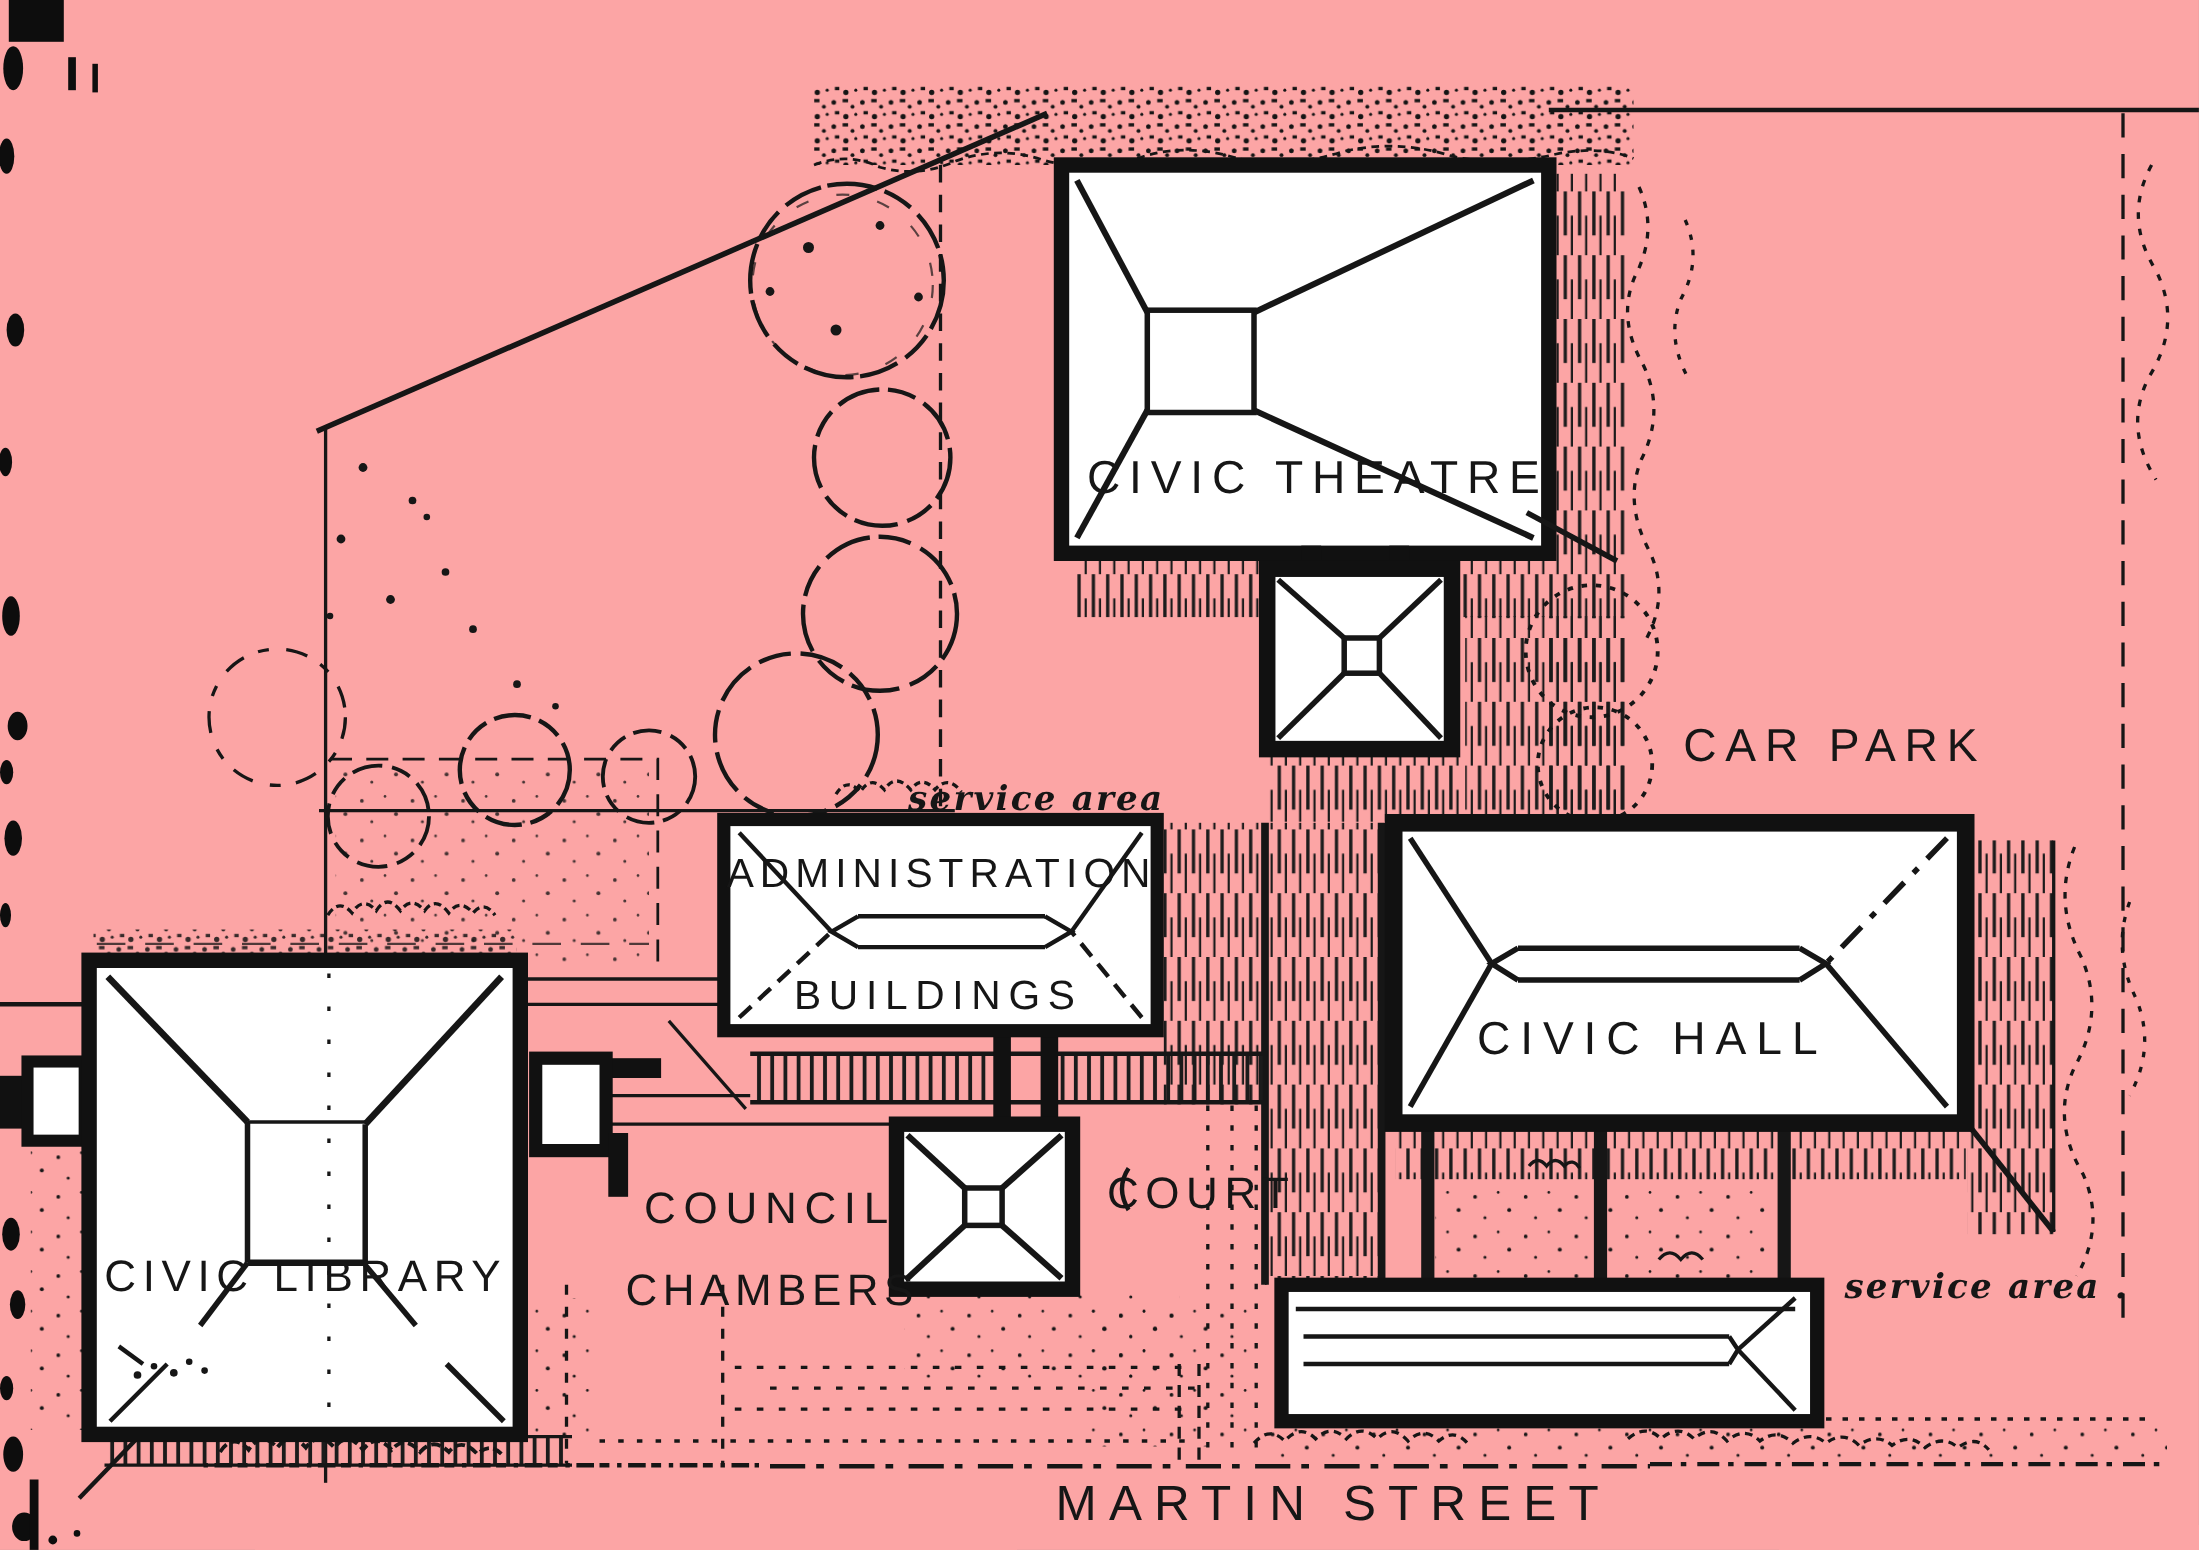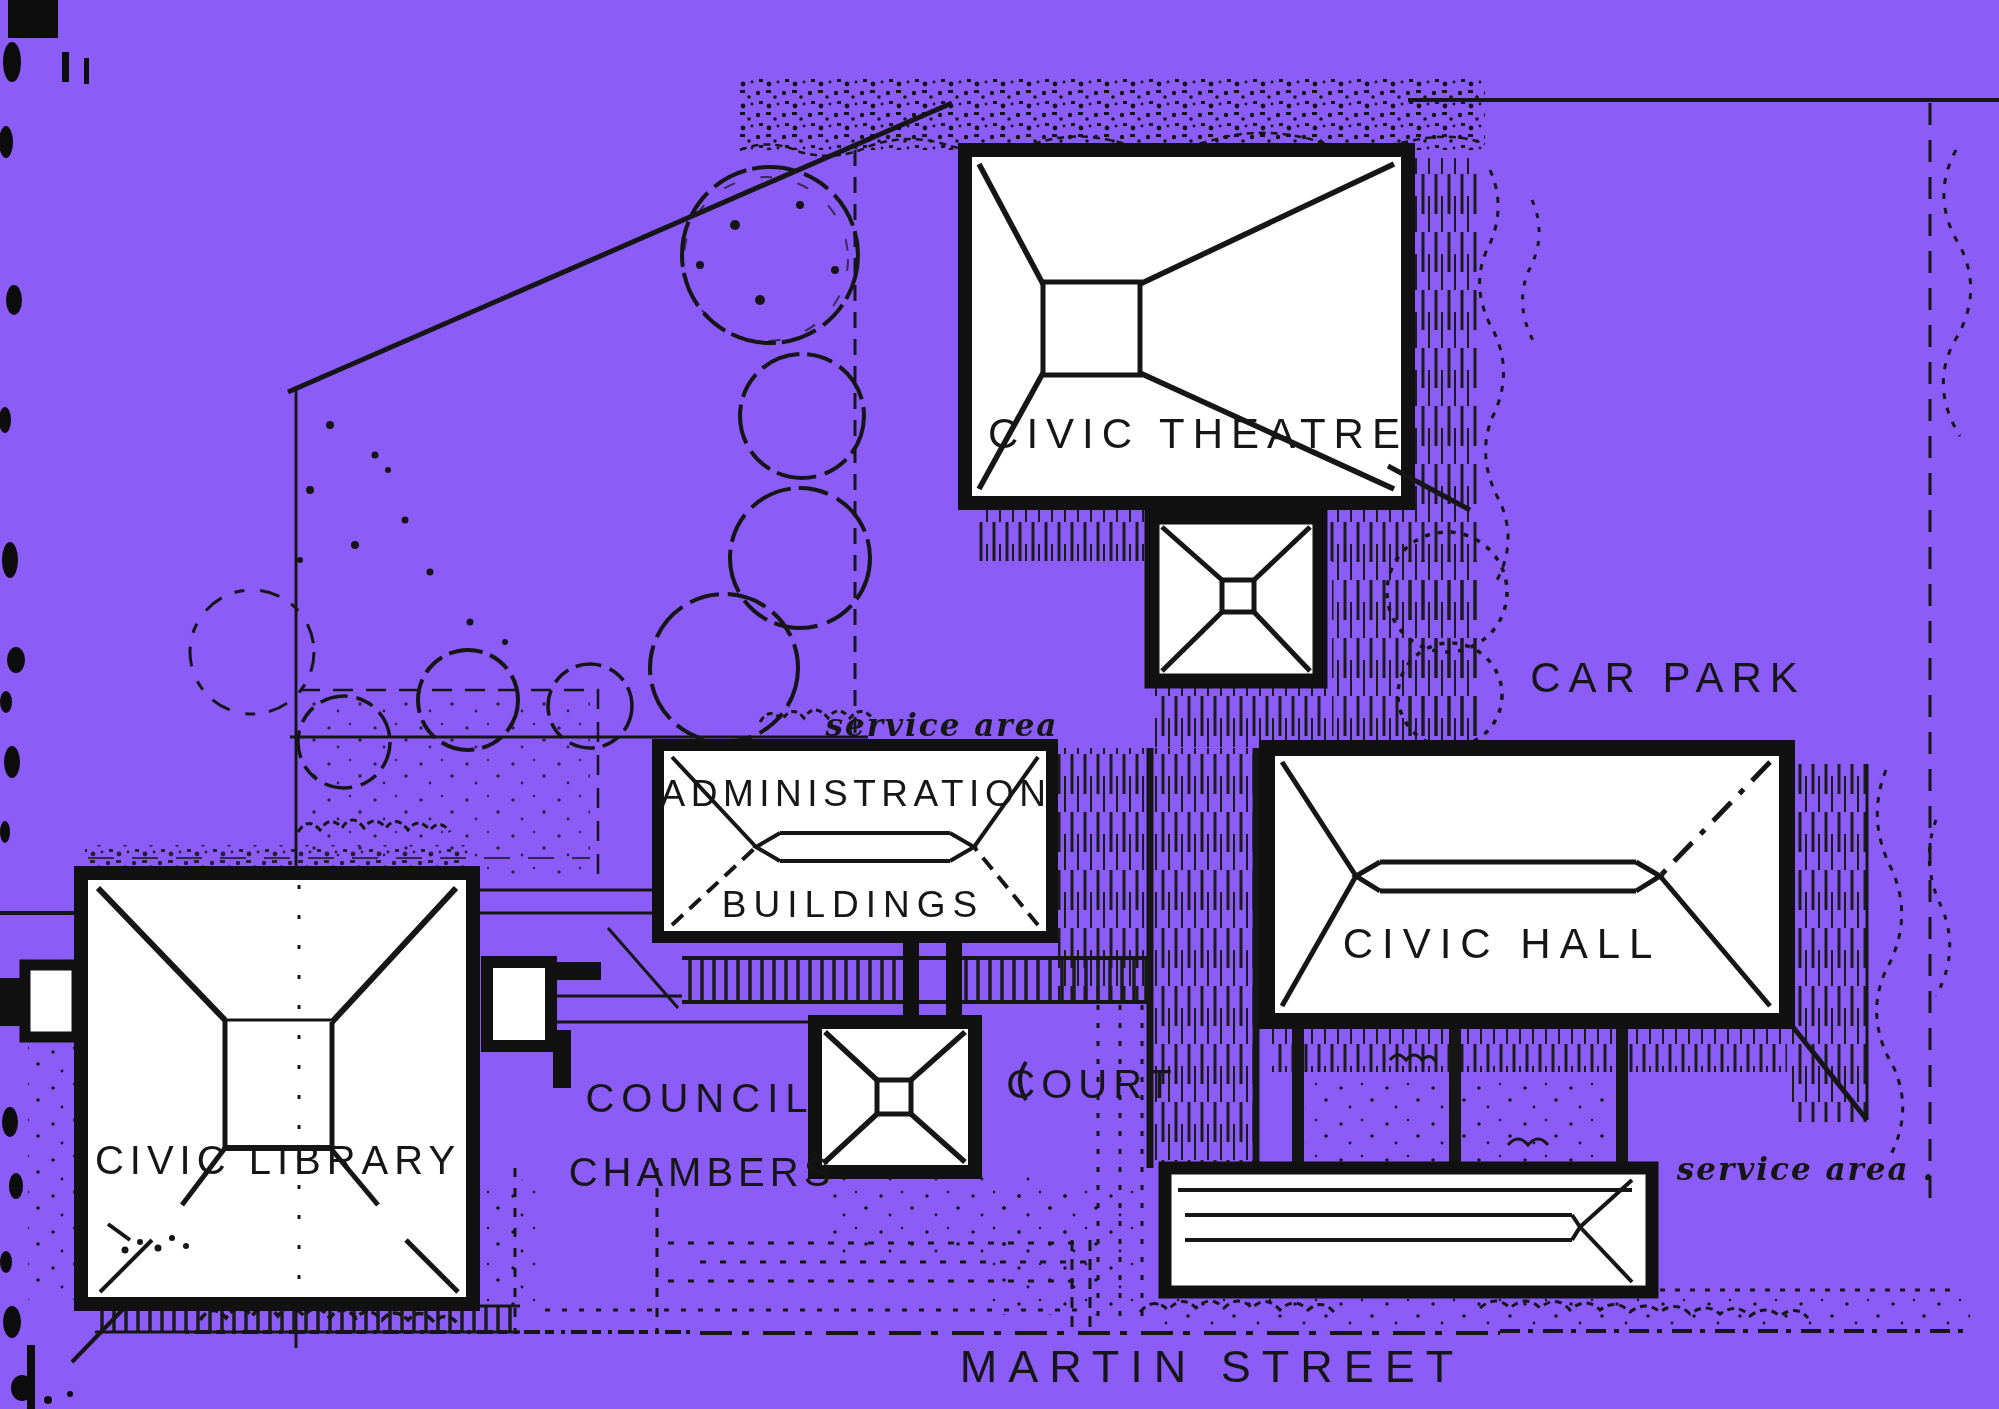--- a/index.html
+++ b/index.html
@@ -1,16 +1,16 @@
 <!DOCTYPE html>
 <html><head>
 <meta charset="utf-8">
 <style>
   html,body{margin:0;padding:0;background:#9a9a9a;}
-  .stage{position:relative;width:1999px;height:1409px;background:#8b5cf6;overflow:hidden;
+  .stage{position:relative;width:1999px;height:1409px;background:#fca5a5;overflow:hidden;
          font-family:"Liberation Sans",sans-serif;}
   svg{display:block}
   text{fill:#161616;}
   .plan-label{font-family:"Liberation Sans",sans-serif;font-weight:400;}
   .hand-label{font-family:"DejaVu Serif",serif;font-style:italic;font-weight:700;}
   .ink{stroke:#161616;}
 </style>
 </head>
 <body>
 

